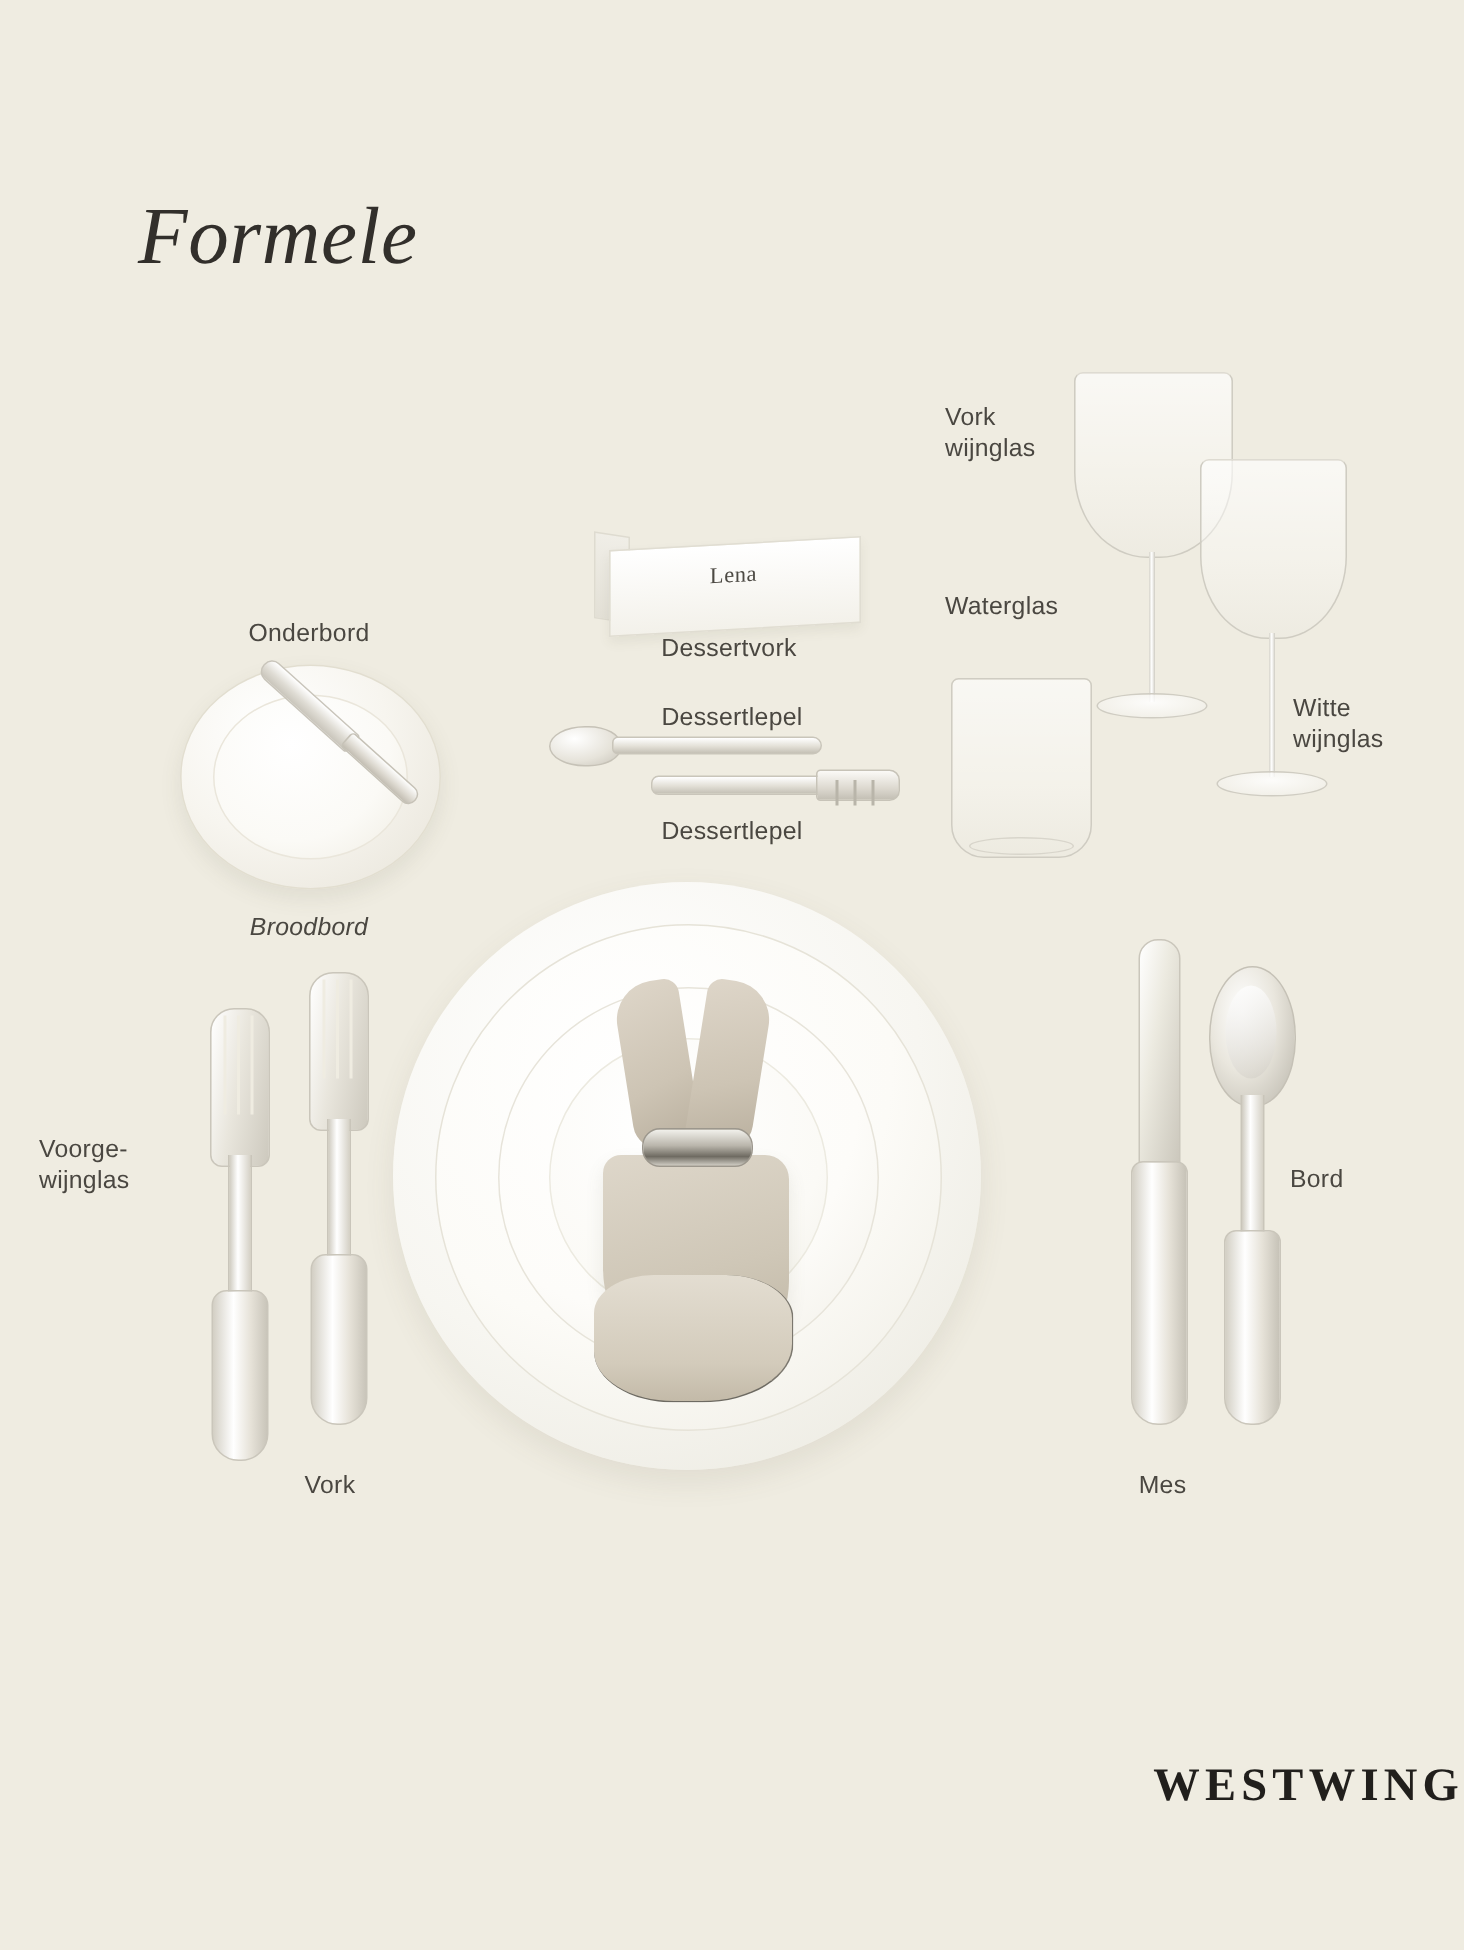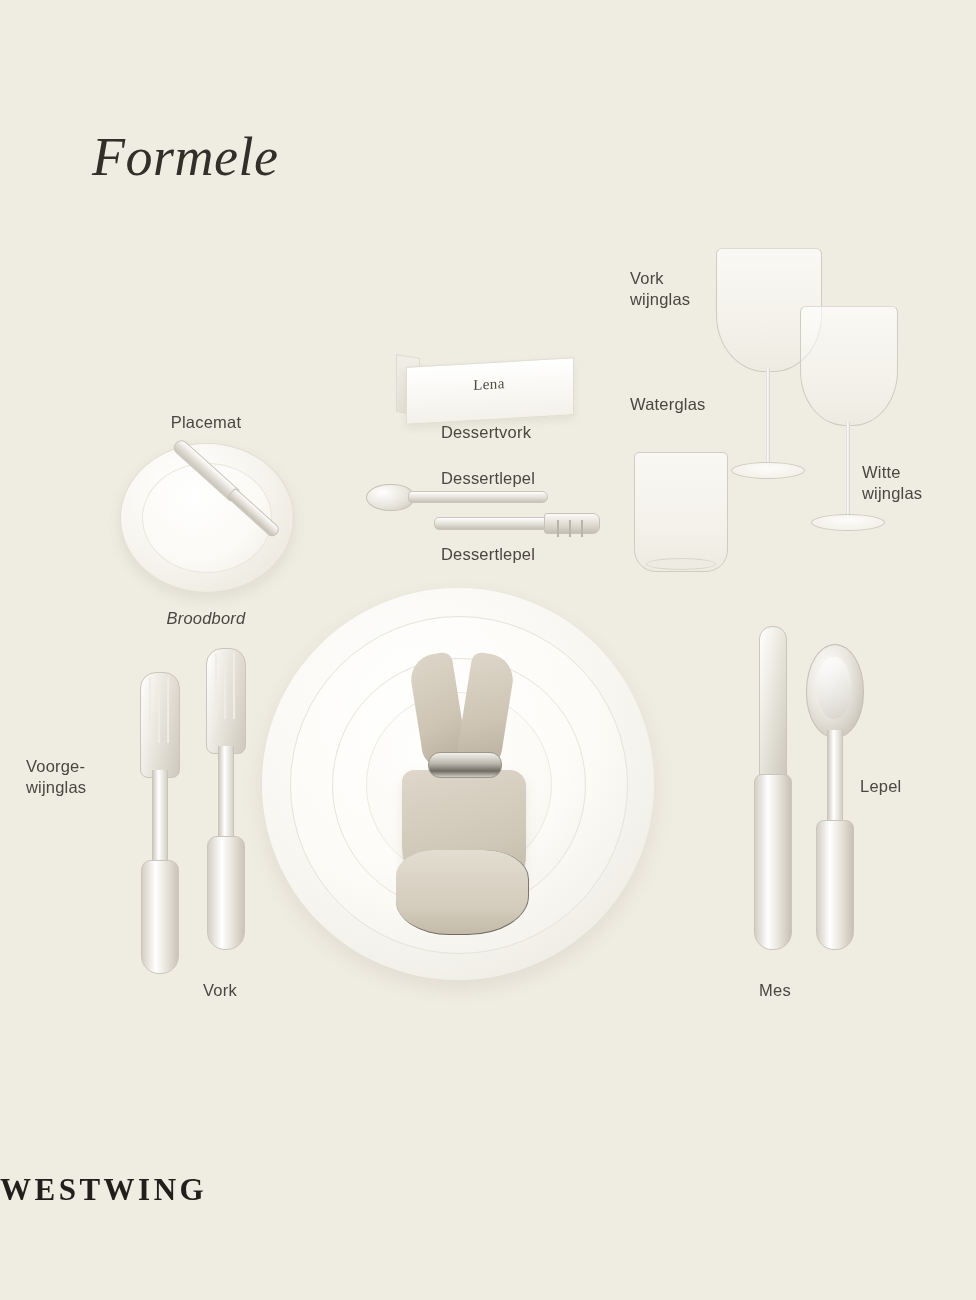--- a/index.html
+++ b/index.html
@@ -53,21 +53,21 @@
     white-space: pre-line;
   }
   .label.center { text-align: center; }
 
   
   .brand {
     position: absolute;
     left: 0;
     top: 1172px;
     width: 976px;
-    text-align: left;
+    text-align: right;
     font-family: "Liberation Serif", serif;
     font-size: 31px;
     letter-spacing: 3.5px;
     color: #211f1c;
     font-weight: 700;
   }
 
   
   .footer-note {
     position: absolute;
@@ -423,21 +423,21 @@
   </div>
 
   <div class="obj bread-plate">
     <div class="outer"></div>
     <div class="inner"></div>
   </div>
   <div class="obj bread-knife">
     <div class="blade"></div>
     <div class="handle"></div>
   </div>
-  <div class="label center" style="left:120px; top:412px; width:172px;">Placemat</div>
+  <div class="label center" style="left:120px; top:412px; width:172px;">Onderbord</div>
   <div class="label center" style="left:120px; top:608px; width:172px;font-style:italic;">Broodbord</div>
 
   <div class="obj place-card">
     <div class="back"></div>
     <div class="front"></div>
     <div class="name">Lena</div>
   </div>
   <div class="label center" style="left:396px; top:422px; width:180px;">Dessertvork</div>
 
   <div class="obj dessert-spoon">
@@ -516,18 +516,18 @@
   <div class="knife">
     <div class="blade"></div>
     <div class="handle"></div>
   </div>
   <div class="spoon">
     <div class="bowl"></div>
     <div class="neck"></div>
     <div class="handle"></div>
   </div>
   <div class="label center" style="left:716px; top:980px; width:118px;">Mes</div>
-  <div class="label" style="left:860px; top:776px; width:110px;">Lepel</div>
+  <div class="label" style="left:860px; top:776px; width:110px;">Bord</div>
 
 
   <div class="brand">WESTWING</div>
 
 </div>
 
 </body></html>

